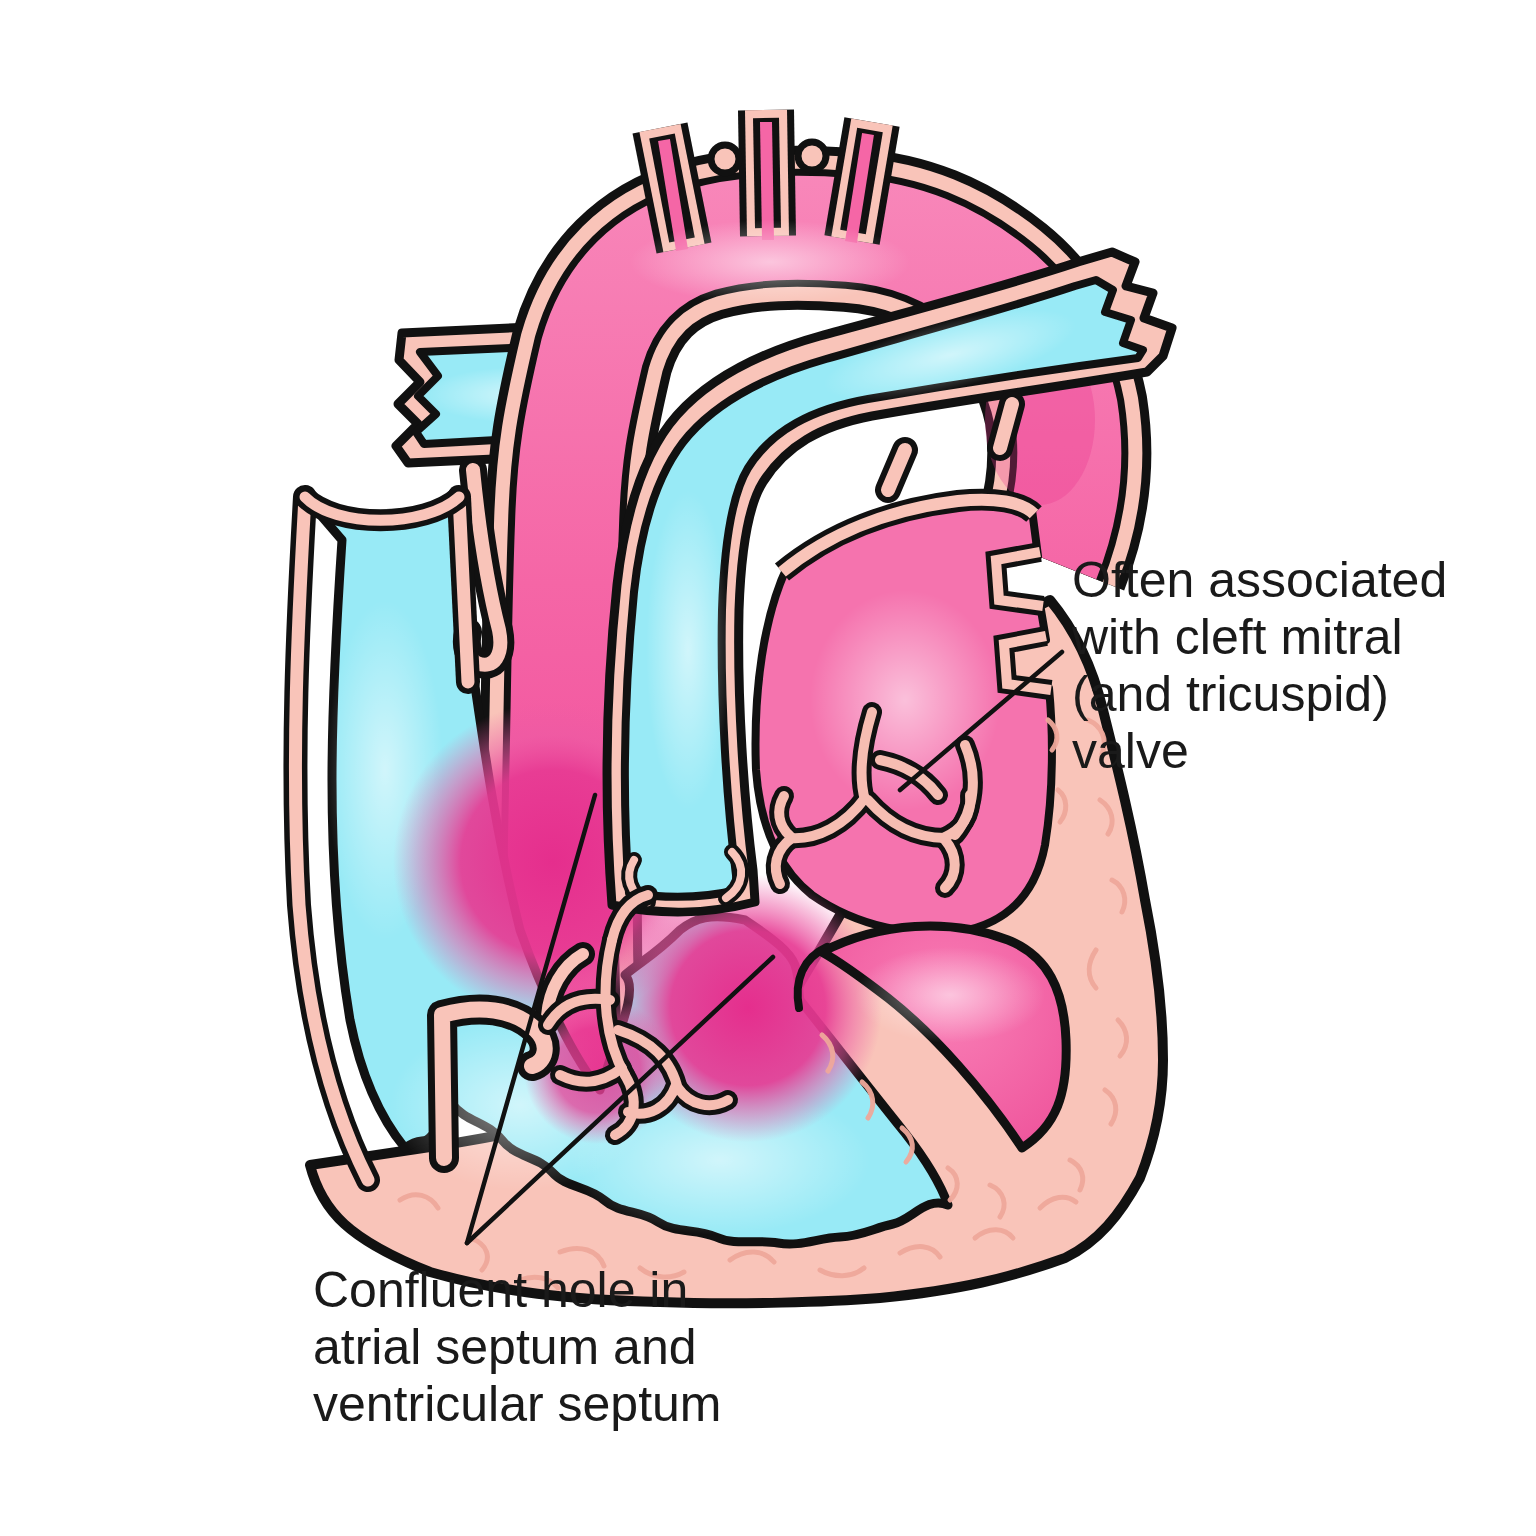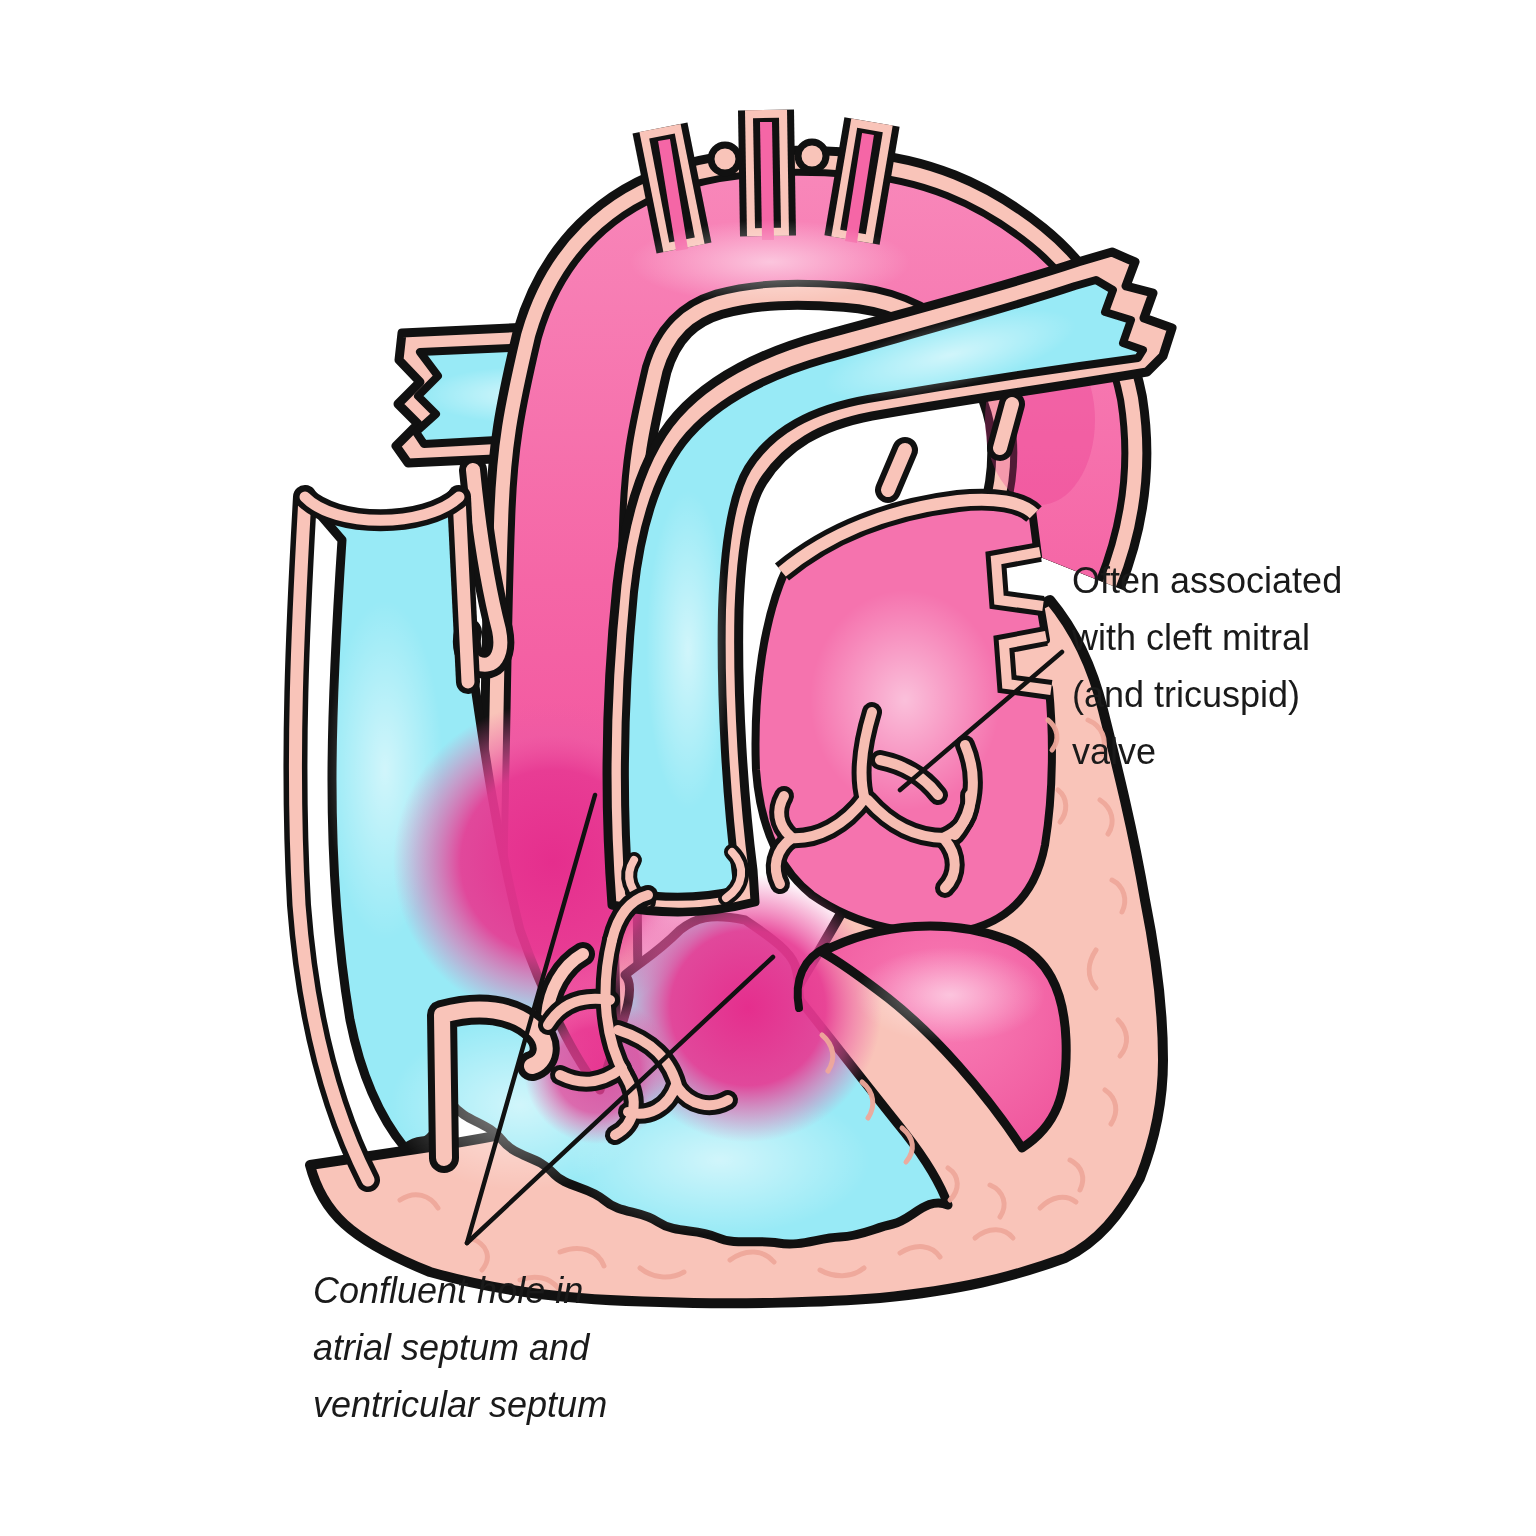--- a/index.html
+++ b/index.html
@@ -1,22 +1,22 @@
 <!DOCTYPE html>
 <html><head>
 <meta charset="utf-8">
 <style>
   html,body{margin:0;padding:0;background:#ffffff;}
   #canvas{position:relative;width:1536px;height:1536px;background:#ffffff;overflow:hidden;
           font-family:"Liberation Sans", sans-serif;}
   #heart-svg{position:absolute;left:0;top:0;}
-  .label{position:absolute;color:#1a1a1a;font-size:36px;line-height:57px;
+  .label{position:absolute;color:#1a1a1a;font-size:50px;line-height:57px;
          white-space:pre-line;letter-spacing:0px;}
   #label-valve{left:1072px;top:552px;width:460px;}
-  #label-septum{left:313px;top:1262px;width:470px;font-style:italic;}
+  #label-septum{left:313px;top:1262px;width:470px;}
 </style>
 </head>
 <body>
 
 <div id="canvas">
 <svg id="heart-svg" width="1536" height="1536" viewBox="0 0 1536 1536">
   <defs>
     <linearGradient id="aoLumen" gradientUnits="userSpaceOnUse" x1="0" y1="160" x2="0" y2="1100">
       <stop offset="0" stop-color="#F888BA"></stop>
       <stop offset="0.45" stop-color="#F566A6"></stop>

